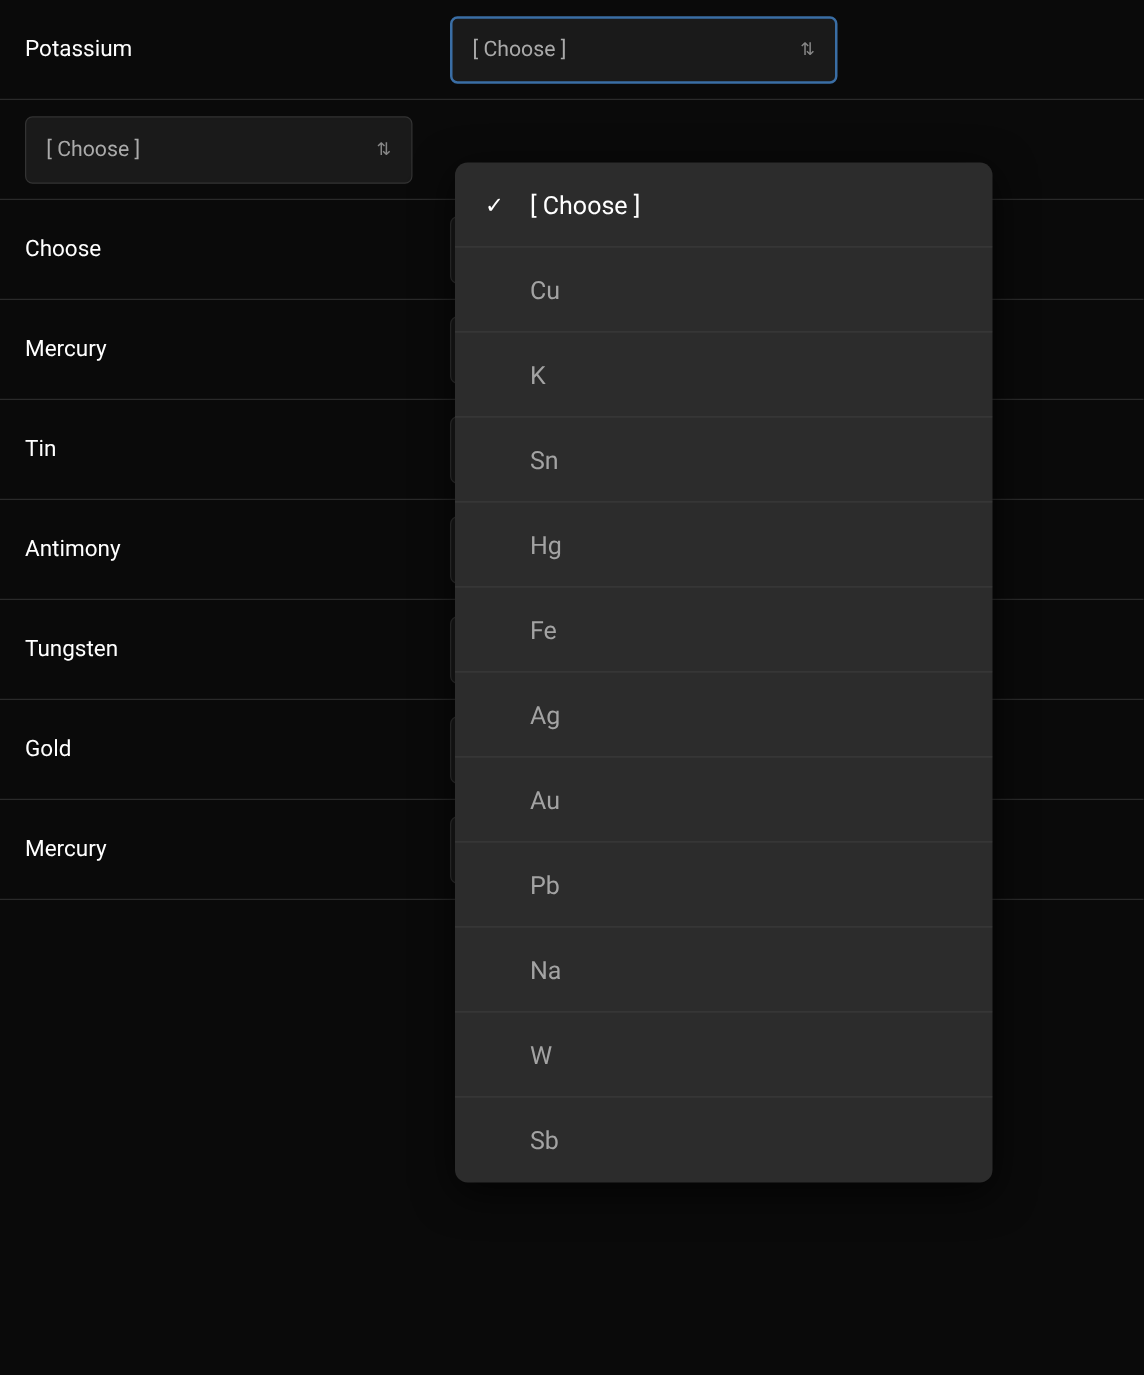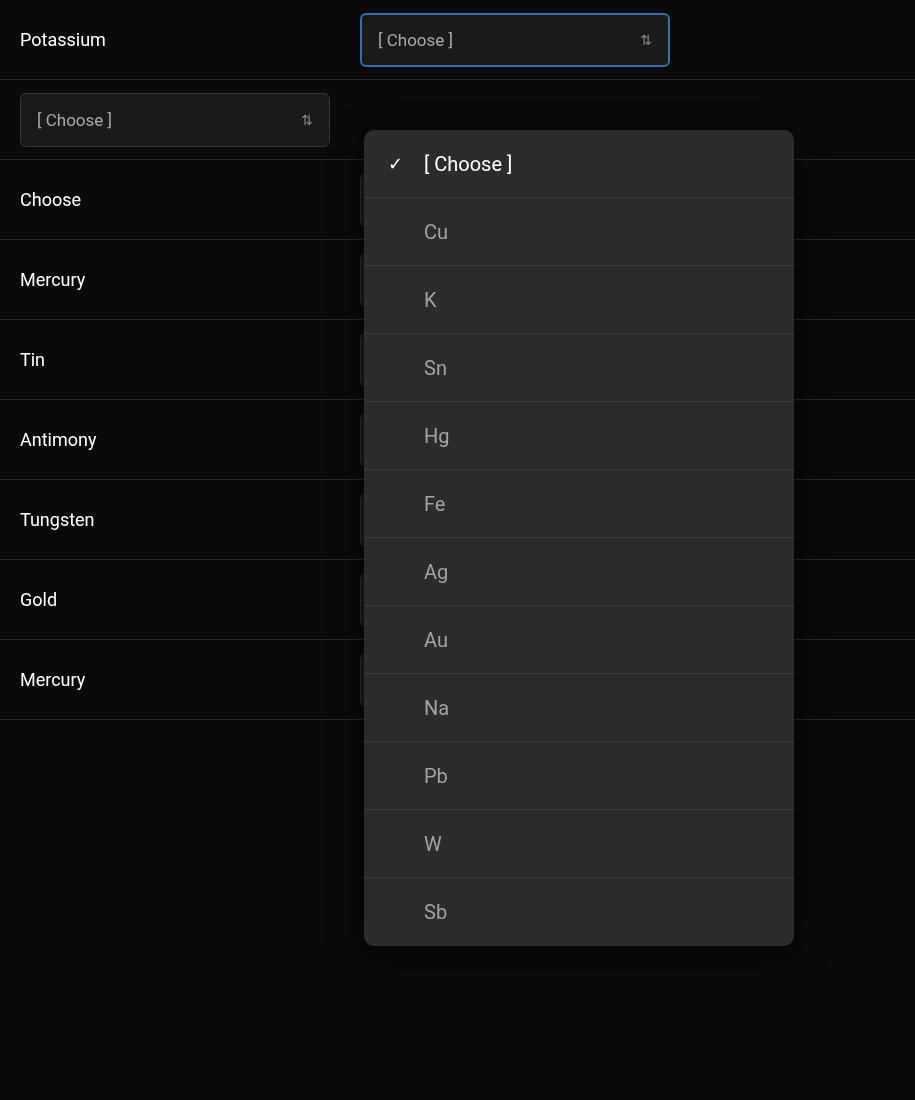--- a/index.html
+++ b/index.html
@@ -240,27 +240,27 @@
   <div class="dropdown-item">
     <span class="check-mark">&nbsp;</span>
     <span class="item-label">Ag</span>
   </div>
   <div class="dropdown-item">
     <span class="check-mark">&nbsp;</span>
     <span class="item-label">Au</span>
   </div>
   <div class="dropdown-item">
     <span class="check-mark">&nbsp;</span>
+    <span class="item-label">Pb</span>
+  </div>
+  <div class="dropdown-item">
+    <span class="check-mark">&nbsp;</span>
     <span class="item-label">Na</span>
   </div>
   <div class="dropdown-item">
     <span class="check-mark">&nbsp;</span>
-    <span class="item-label">Pb</span>
-  </div>
-  <div class="dropdown-item">
-    <span class="check-mark">&nbsp;</span>
     <span class="item-label">W</span>
   </div>
   <div class="dropdown-item">
     <span class="check-mark">&nbsp;</span>
     <span class="item-label">Sb</span>
   </div>
 </div>
 
 </body></html>

